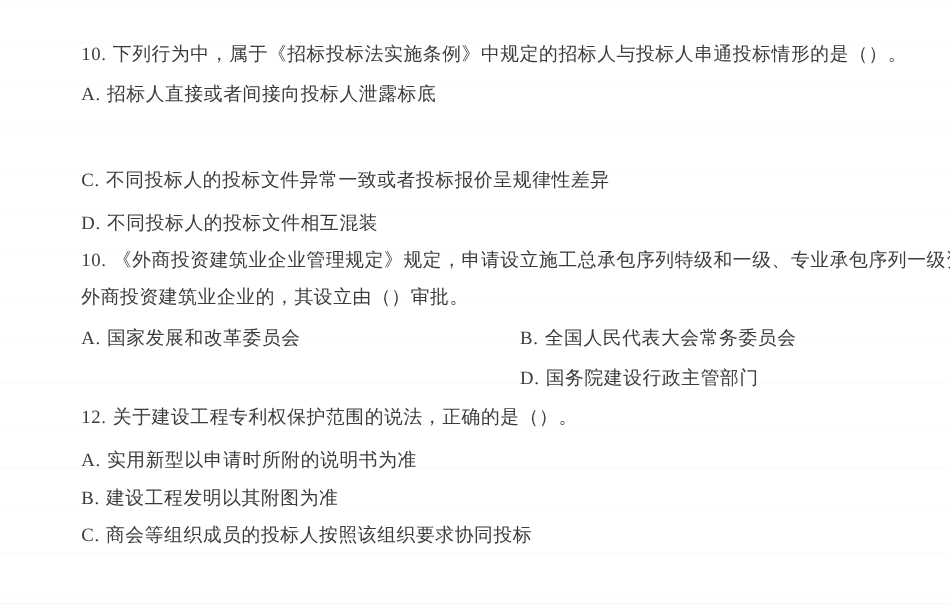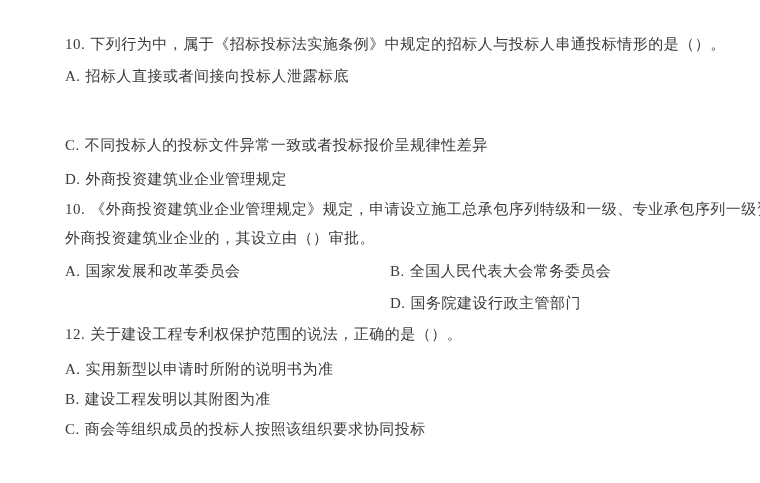--- a/index.html
+++ b/index.html
@@ -28,21 +28,21 @@
     color: #3b3b3b;
     letter-spacing: 0.5px;
   }
   .line {
     position: absolute;
     left: 65px;
     white-space: nowrap;
     line-height: 18px;
   }
   .line.col2 {
-    left: 390px;
+    left: 416px;
   }
   .num-label,
   .opt-label {
     margin-right: 5px;
   }
   .stem-text,
   .opt-text {
     
   }
 </style>
@@ -58,21 +58,21 @@
   <div class="line" style="top:67px">
     <span class="opt-label">A.</span><span class="opt-text">招标人直接或者间接向投标人泄露标底</span>
   </div>
 
 
   <div class="line" style="top:136px">
     <span class="opt-label">C.</span><span class="opt-text">不同投标人的投标文件异常一致或者投标报价呈规律性差异</span>
   </div>
 
   <div class="line" style="top:170px">
-    <span class="opt-label">D.</span><span class="opt-text">外商投资建筑业企业管理规定</span>
+    <span class="opt-label">D.</span><span class="opt-text">不同投标人的投标文件相互混装</span>
   </div>
 
   <div class="line" style="top:200px">
     <span class="num-label">10.</span><span class="stem-text">《外商投资建筑业企业管理规定》规定，申请设立施工总承包序列特级和一级、专业承包序列一级资质</span>
   </div>
 
   <div class="line" style="top:262px">
     <span class="opt-label">A.</span><span class="opt-text">国家发展和改革委员会</span>
   </div>
 

